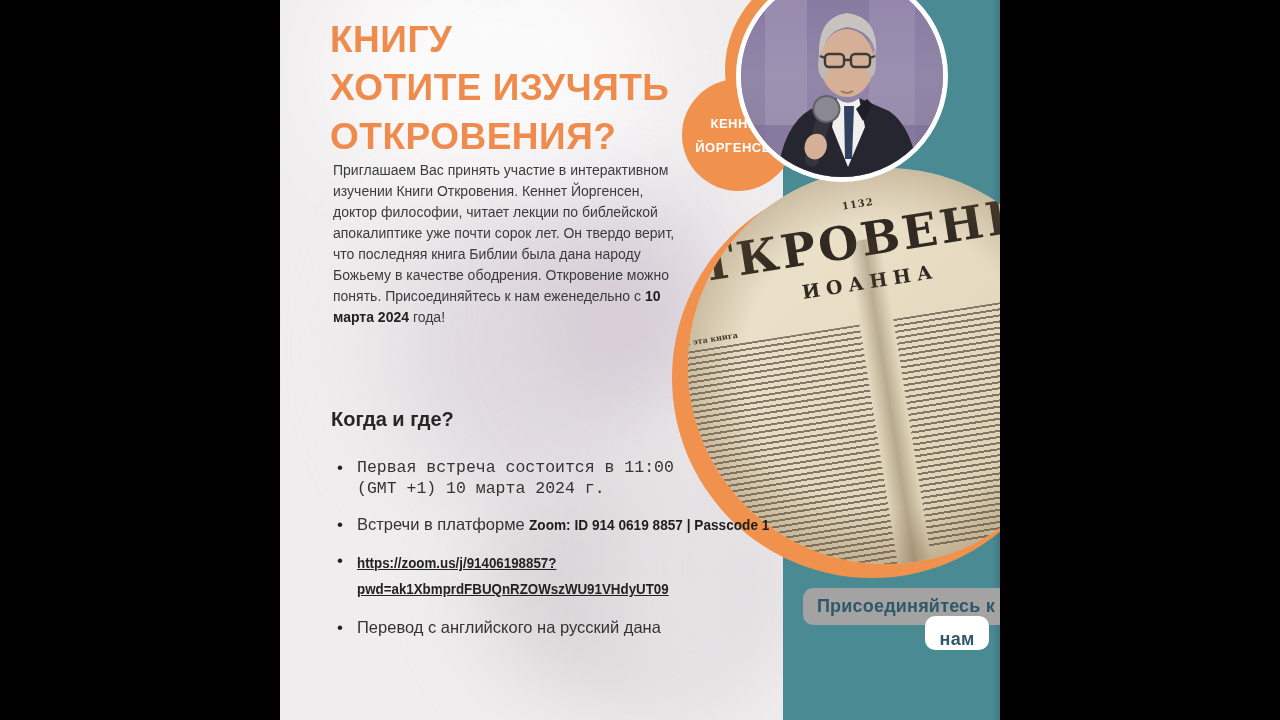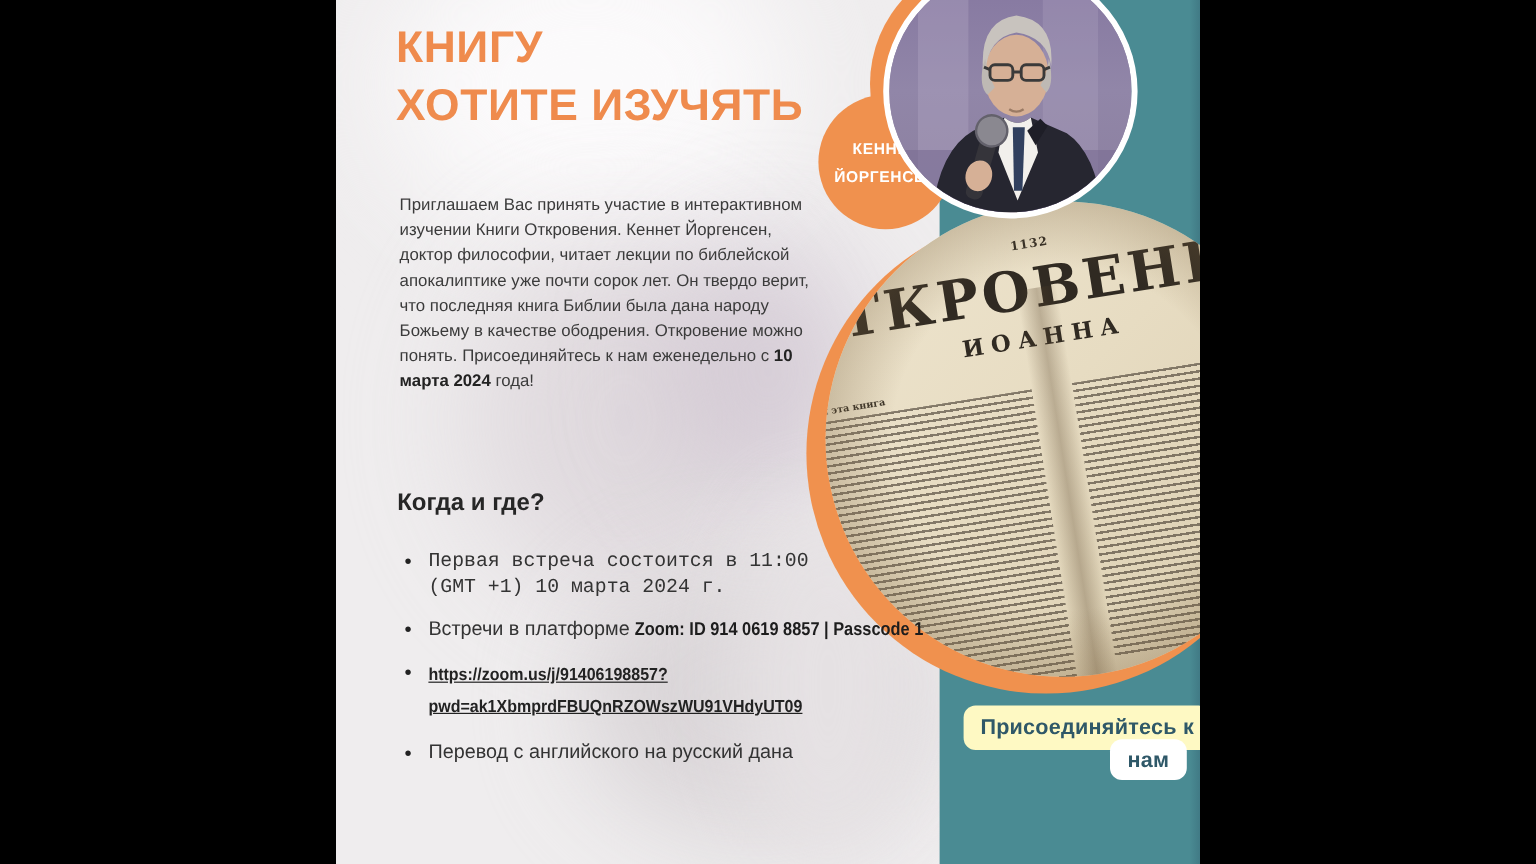--- a/index.html
+++ b/index.html
@@ -57,24 +57,24 @@
                   background:#f0914e;color:#fff;display:flex;flex-direction:column;
                   align-items:center;justify-content:center;gap:9px;text-align:center;
                   font-weight:bold;font-size:13px;letter-spacing:.5px;}
   .photo{position:absolute;left:456px;top:-30px;width:202px;height:202px;border-radius:50%;
          border:5px solid #fff;overflow:hidden;
          background:linear-gradient(180deg,#8577a0 0%,#9186a8 45%,#8b7f9e 100%);}
   .photo svg{display:block;}
 
   
   .cta{position:absolute;left:523px;top:588px;width:190px;height:64px;}
-  .cta-box1{position:absolute;left:0;top:0;width:206px;height:37px;background:#fef9c3;
+  .cta-box1{position:absolute;left:0;top:0;width:206px;height:37px;background:#a3a3a3;
             border-radius:10px;display:flex;align-items:center;justify-content:center;}
   .cta-box2{position:absolute;left:122px;top:28px;width:64px;height:34px;background:#fff;
-            border-radius:10px;display:flex;align-items:center;justify-content:center;}
+            border-radius:10px;display:flex;align-items:flex-end;justify-content:center;}
   .cta-text{color:#2f5868;font-weight:bold;font-size:18px;letter-spacing:.2px;}
 
   
   .content{position:absolute;left:0;top:0;width:720px;height:720px;}
   .title{position:absolute;left:50px;top:16px;color:#ef8b4d;font-weight:bold;font-size:37px;
          line-height:1.31;letter-spacing:.5px;}
   .intro{position:absolute;left:53px;top:160px;width:348px;font-size:14px;line-height:21px;
          color:#3b3b3b;}
   .intro b{color:#222;}
   .when{position:absolute;left:51px;top:408px;font-size:20px;font-weight:bold;color:#262626;}
@@ -178,20 +178,21 @@
       </div>
       <div class="cta-box2">
         <span class="cta-text">нам</span>
       </div>
     </div>
 
     <div class="content">
       <div class="title">
         <div>КНИГУ</div>
         <div>ХОТИТЕ ИЗУЧЯТЬ</div>
+        <div>ОТКРОВЕНИЯ?</div>
       </div>
 
       <div class="intro"><span>Приглашаем Вас принять участие в интерактивном изучении Книги Откровения. Кеннет Йоргенсен, доктор философии, читает лекции по библейской апокалиптике уже почти сорок лет. Он твердо верит, что последняя книга Библии была дана народу Божьему в качестве ободрения. Откровение можно понять. Присоединяйтесь к нам еженедельно с </span><b>10 марта 2024</b><span> года!</span></div>
 
       <div class="when">Когда и где?</div>
 
       <div class="bullets">
         <div class="bullet-item">
           <span class="bw">Первая встреча состоится в 11:00 (GMT +1) 10 марта 2024 г.</span>
         </div>

